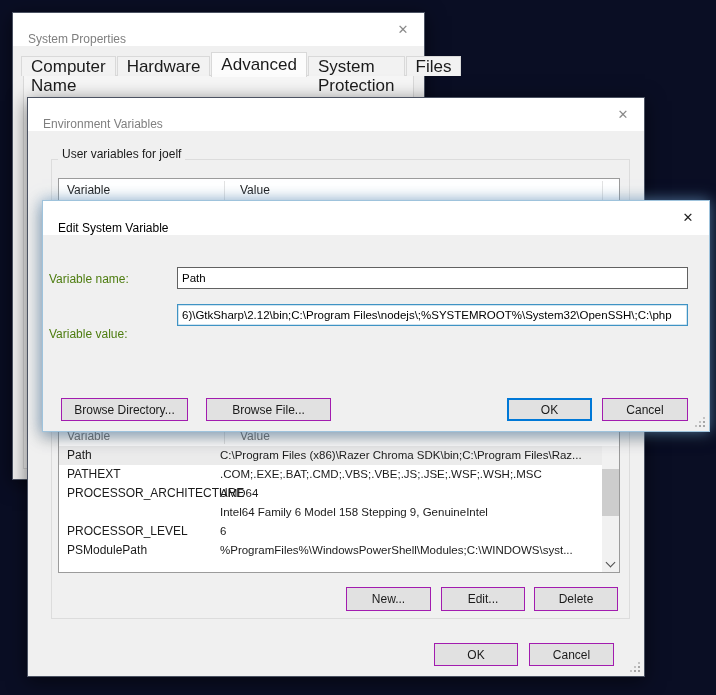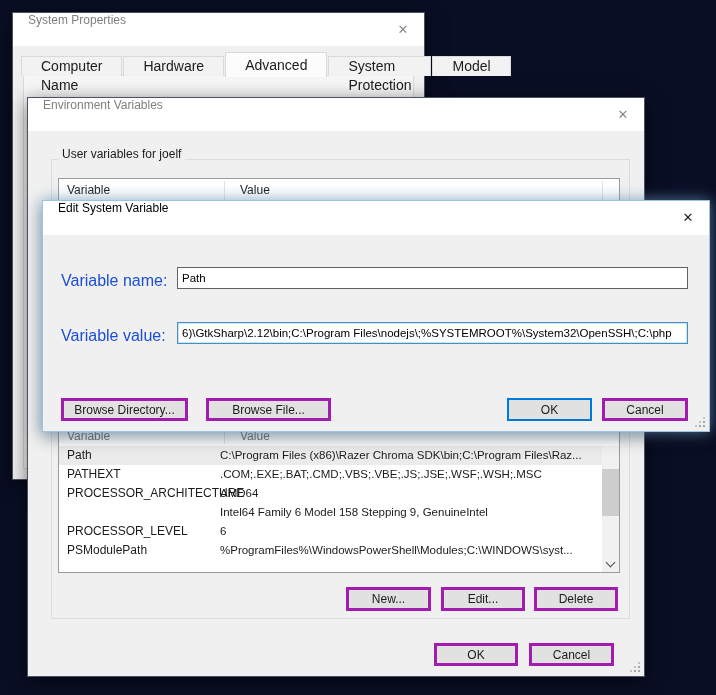--- a/index.html
+++ b/index.html
@@ -4,31 +4,31 @@
 <style>
   html,body{margin:0;padding:0}
   body{
     width:716px;height:695px;position:relative;overflow:hidden;
     background:#0a0e24;
     font-family:"Liberation Sans",sans-serif;
     font-size:12px;color:#1b1b1b;
     -webkit-font-smoothing:antialiased;
   }
   .window{position:absolute;background:#f0f0f0;border:1px solid #4b5262;box-shadow:0 4px 18px rgba(0,0,0,.55);box-sizing:border-box}
-  .titlebar{position:relative;height:33px;background:#fff;display:flex;align-items:flex-start}
+  .titlebar{position:relative;height:33px;background:#fff;display:flex;align-items:flex-end}
   .titlebar .title{padding-left:15px;font-size:12px}
   .titlebar.inactive .title{color:#7f7f7f}
   .titlebar.active .title{color:#000}
   .close-btn{position:absolute;right:0;top:0;width:42px;height:33px;display:flex;align-items:center;justify-content:center;font-size:13px;color:#595959;cursor:default}
   .titlebar.inactive .close-btn{color:#8a8a8a}
 
   
   #sp{left:12px;top:12px;width:413px;height:468px}
   #sp .tabs{position:absolute;left:8px;top:38px;height:25px;display:flex;align-items:flex-end;z-index:2}
-  #sp .tab{height:19px;line-height:19px;padding:0 19px;background:#f2f2f2;border:1px solid #d9d9d9;border-bottom:none;font-size:14px;margin-right:1px}
+  #sp .tab{height:19px;line-height:19px;padding:0 9px;background:#f2f2f2;border:1px solid #d9d9d9;border-bottom:none;font-size:17px;margin-right:1px}
   #sp .tab.active{height:24px;line-height:24px;background:#fcfcfc;position:relative;top:1px;border-color:#d9d9d9}
   #sp .tabpanel{position:absolute;left:10px;top:62px;width:391px;height:394px;background:#f6f6f6;border:1px solid #d9d9d9;box-sizing:border-box;z-index:1}
   #sp .admin-note{position:absolute;left:14px;top:21px;font-size:10.5px;color:#1b1b1b;white-space:nowrap}
 
   
   #ev{left:27px;top:97px;width:618px;height:580px;z-index:5}
   .groupbox{position:absolute;border:1px solid #dcdcdc;box-sizing:border-box}
   .group-label{position:absolute;font-size:12px;background:#f0f0f0;padding:0 4px;color:#1b1b1b}
   .vtable{position:absolute;background:#fff;border:1px solid #9b9b9b;box-sizing:border-box;overflow:hidden}
   .vtable .thead{position:relative;height:20px;line-height:20px;border-bottom:1px solid #e2e2e2;background:#fff}
@@ -43,48 +43,48 @@
   .rows{position:absolute;left:0;right:17px;top:20px;bottom:0;overflow:hidden}
   .trow{position:relative;height:19px;line-height:19px;white-space:nowrap}
   .trow.selected{background:#ebebeb}
   .trow .cv{position:absolute;left:8px;white-space:nowrap}
   .trow .cl{position:absolute;left:161px;right:2px;overflow:hidden;white-space:nowrap;font-size:11.5px}
   .scrollbar{position:absolute;right:0;top:20px;bottom:0;width:17px;background:#f1f1f1}
   .sb-thumb{position:absolute;left:0;width:17px;top:23px;height:47px;background:#cdcdcd}
   .sb-down{position:absolute;left:0;bottom:0;width:17px;height:17px;background:#f1f1f1;display:flex;align-items:center;justify-content:center}
   .chev{width:6px;height:6px;border-left:1.6px solid #4d4d4d;border-bottom:1.6px solid #4d4d4d;transform:rotate(-45deg);margin-top:-3px}
 
-  .btn{position:absolute;background:#e1e1e1;border:3px solid #a21caf;box-sizing:border-box;font-size:12px;font-family:"Liberation Sans",sans-serif;display:flex;align-items:center;justify-content:center;color:#1b1b1b}
+  .btn{position:absolute;background:#e1e1e1;border:1px solid #a21caf;box-sizing:border-box;font-size:12px;font-family:"Liberation Sans",sans-serif;display:flex;align-items:center;justify-content:center;color:#1b1b1b}
   .btn.default{border:2px solid #0078d7}
 
   
   #edit{left:42px;top:200px;width:668px;height:232px;z-index:10;border:1px solid #9fc3dc;box-shadow:0 0 14px rgba(120,175,225,.65),0 5px 16px rgba(0,0,0,.4)}
   #edit .titlebar{height:34px}
-  .fieldlabel{position:absolute;left:18px;font-size:16px;color:#1d4ed8}
+  .fieldlabel{position:absolute;left:6px;font-size:12px;color:#4d7c0f}
   .txt{position:absolute;left:134px;width:511px;height:22px;box-sizing:border-box;border:1px solid #616161;background:#fff;font-family:"Liberation Sans",sans-serif;font-size:11.5px;padding:0 4px;color:#000;outline:none}
   .txt.focused{border:1px solid #3f93c4;box-shadow:inset 0 0 0 .5px #9fc9e2}
 
   .grip{position:absolute;right:3px;bottom:3px;width:10px;height:10px}
   .grip::after{content:"";position:absolute;right:1px;bottom:1px;width:2px;height:2px;background:#a6a6a6;
     box-shadow:-4px 0 0 #a6a6a6,-8px 0 0 #c2c2c2,0 -4px 0 #a6a6a6,-4px -4px 0 #c2c2c2,0 -8px 0 #c2c2c2}
 </style>
 </head>
 <body>
 
 <div class="window" id="sp">
   <div class="titlebar inactive">
     <span class="title">System Properties</span>
     <span class="close-btn">✕</span>
   </div>
   <div class="tabs">
     <div class="tab">Computer Name</div>
     <div class="tab">Hardware</div>
     <div class="tab active">Advanced</div>
     <div class="tab">System Protection</div>
-    <div class="tab">Model</div>
+    <div class="tab">Files</div>
   </div>
   <div class="tabpanel">
     <div class="admin-note">You must be logged on as an Administrator to make most of these changes.</div>
   </div>
 </div>
 
 <div class="window" id="ev">
   <div class="titlebar inactive">
     <span class="title">Environment Variables</span>
     <span class="close-btn">✕</span>
@@ -153,20 +153,20 @@
 <div class="window" id="edit">
   <div class="titlebar active">
     <span class="title">Edit System Variable</span>
     <span class="close-btn" style="color:#222">✕</span>
   </div>
 
   <div class="fieldlabel" style="top:71px">Variable name:</div>
   <input class="txt" style="top: 66px;" value="Path">
 
   <div class="fieldlabel" style="top:126px">Variable value:</div>
-  <input class="txt focused" style="top: 121px;" value="6)\GtkSharp\2.12\bin;C:\Program Files\nodejs\;%SYSTEMROOT%\System32\OpenSSH\;C:\php">
+  <input class="txt focused" style="top: 103px;" value="6)\GtkSharp\2.12\bin;C:\Program Files\nodejs\;%SYSTEMROOT%\System32\OpenSSH\;C:\php">
 
   <button class="btn" style="left:18px;top:197px;width:127px;height:23px">Browse Directory...</button>
   <button class="btn" style="left:163px;top:197px;width:125px;height:23px">Browse File...</button>
   <button class="btn default" style="left:464px;top:197px;width:85px;height:23px">OK</button>
   <button class="btn" style="left:559px;top:197px;width:86px;height:23px">Cancel</button>
   <div class="grip"></div>
 </div>
 
 </body></html>

